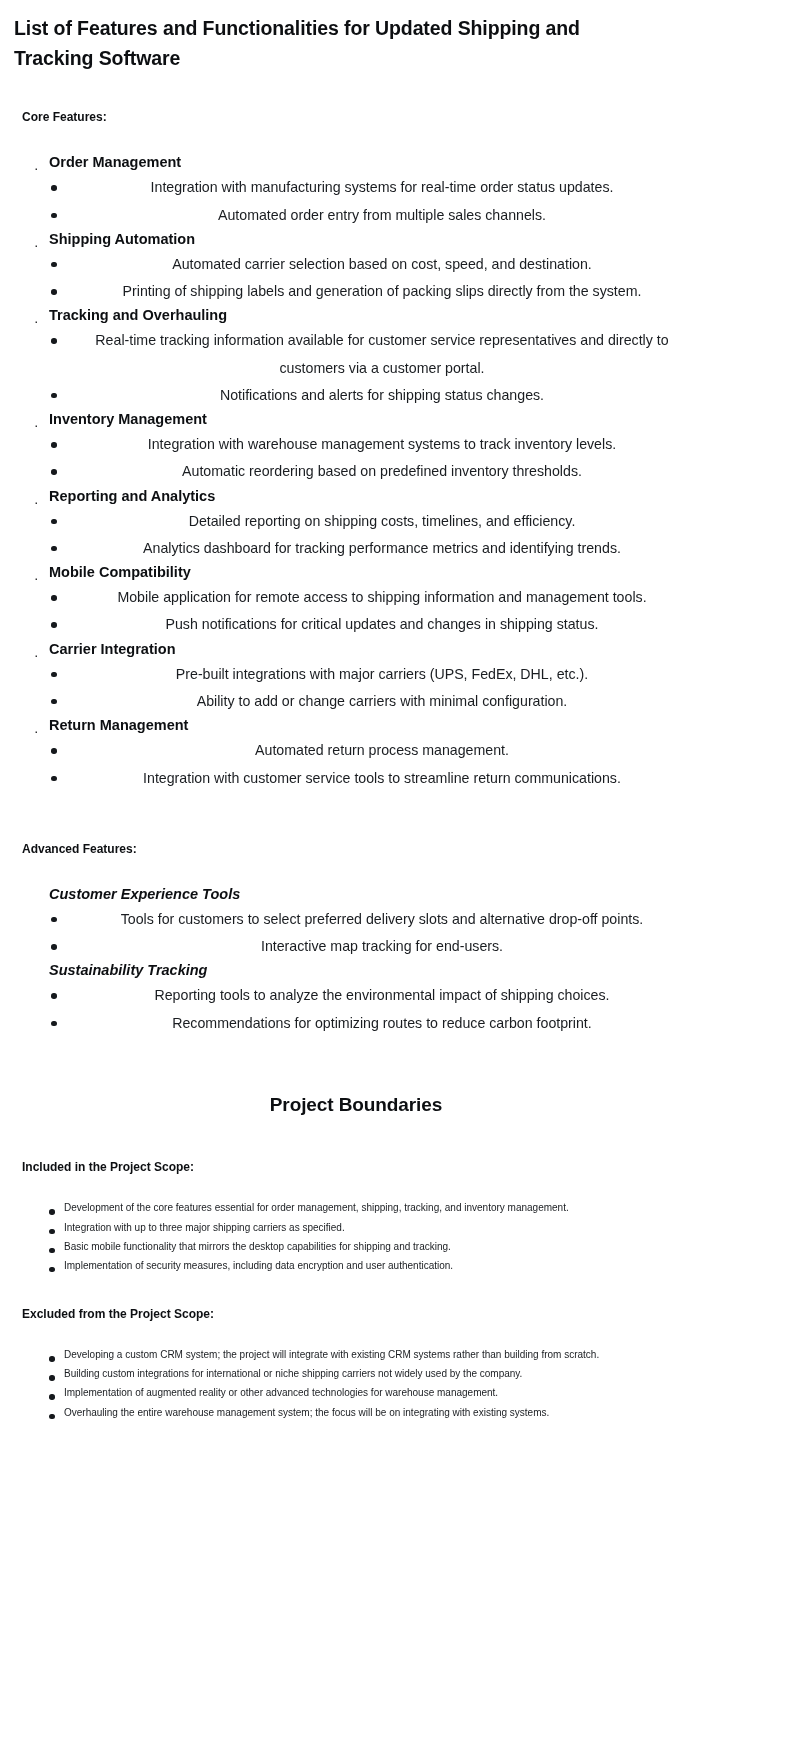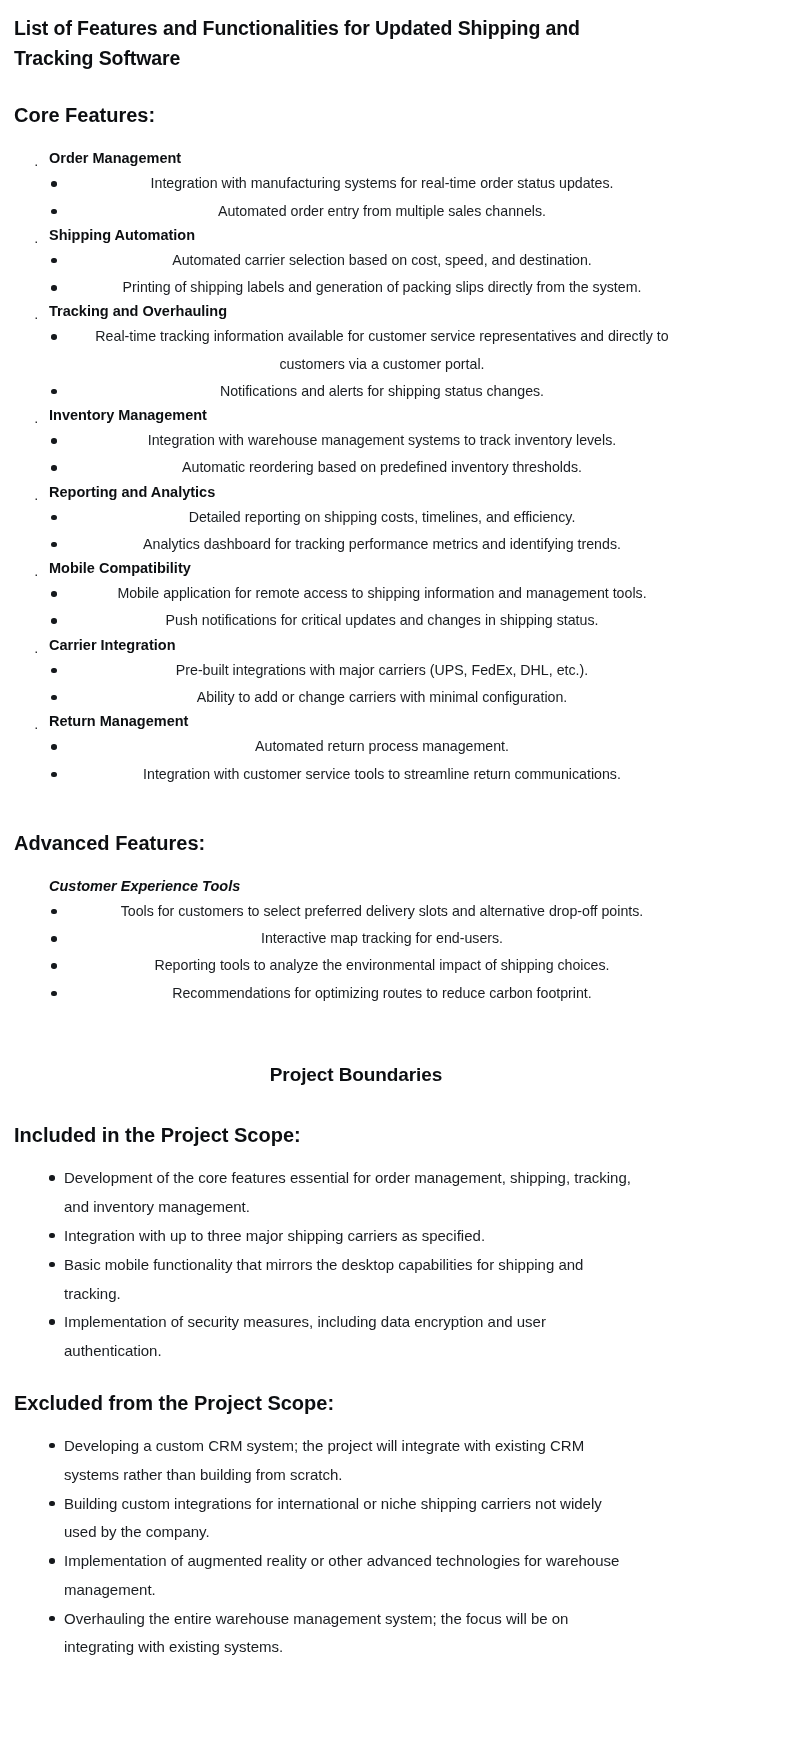--- a/index.html
+++ b/index.html
@@ -33,24 +33,24 @@
   .h2 {
     font-size: 19px;
     font-weight: 700;
     line-height: 1.5;
     letter-spacing: -0.1px;
     margin: 8px;
     color: #0d0f12;
     text-align: center;
   }
   .section-label {
-    font-size: 20px;
+    font-size: 12px;
     font-weight: 700;
     line-height: 1.5;
-    margin: 0;
+    margin: 8px;
     color: #0d0f12;
   }
 
   
   .sp-title-to-core { height: 25px; }
   .sp-core-to-list  { height: 18px; }
   .sp-list-to-adv   { height: 40px; }
   .sp-adv-to-list   { height: 18px; }
   .sp-adv-to-pb     { height: 46px; }
   .sp-pb-to-inc     { height: 23px; }
@@ -119,21 +119,21 @@
   }
 
   
   .scope-list {
     list-style: none;
     margin: 0;
     padding: 0;
   }
   .scope-list li {
     position: relative;
-    font-size: 15px;
+    font-size: 10px;
     font-weight: 400;
     line-height: 1.92;
     color: #1a1d21;
     padding-left: 50px;
     padding-right: 60px;
     margin: 0;
   }
   .scope-list li::before {
     content: "";
     position: absolute;
@@ -264,20 +264,23 @@
       <div class="feature-head no-marker">
         <span>Customer Experience Tools</span>
       </div>
       <ul class="sub-list">
         <li>Tools for customers to select preferred delivery slots and alternative drop-off points.</li>
         <li>Interactive map tracking for end-users.</li>
       </ul>
     </div>
 
     <div class="feature-item">
+      <div class="feature-head no-marker">
+        <span>Sustainability Tracking</span>
+      </div>
       <ul class="sub-list">
         <li>Reporting tools to analyze the environmental impact of shipping choices.</li>
         <li>Recommendations for optimizing routes to reduce carbon footprint.</li>
       </ul>
     </div>
 
   </div>
 
   <div class="sp-adv-to-pb"></div>
 

